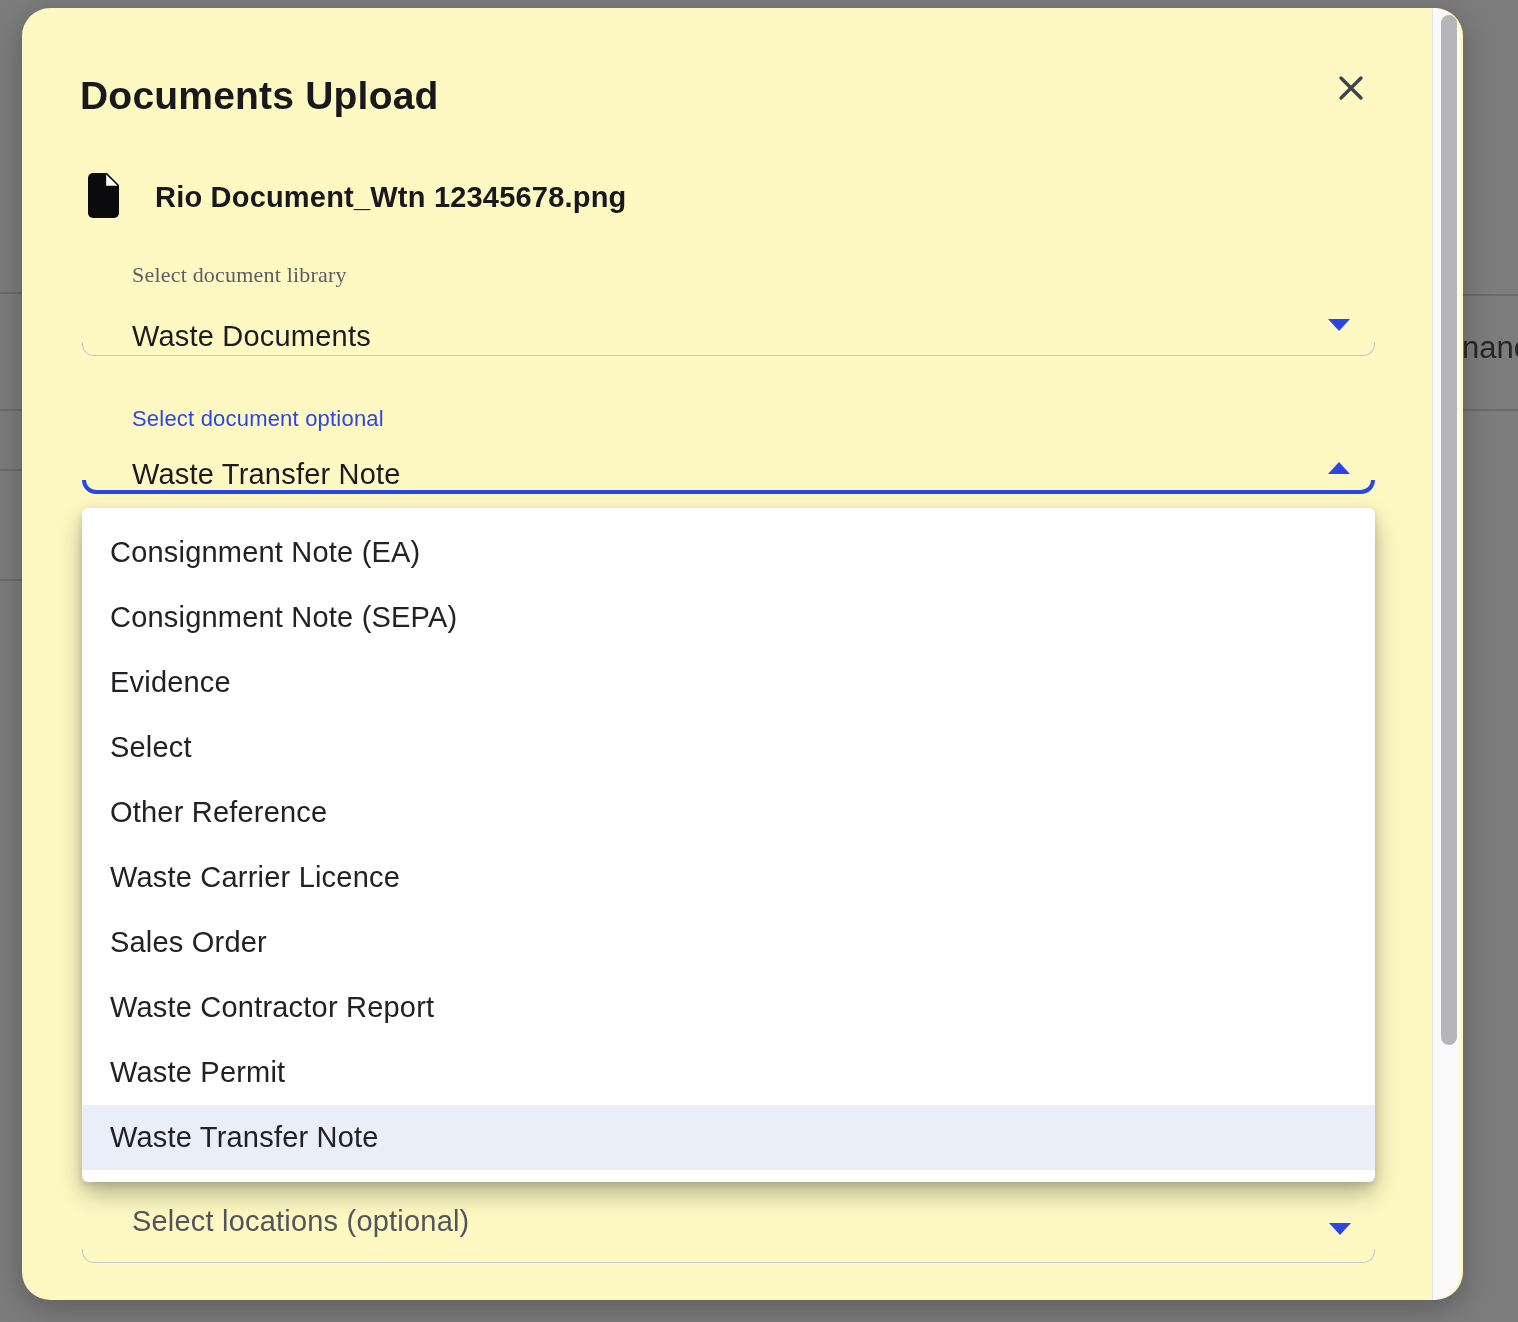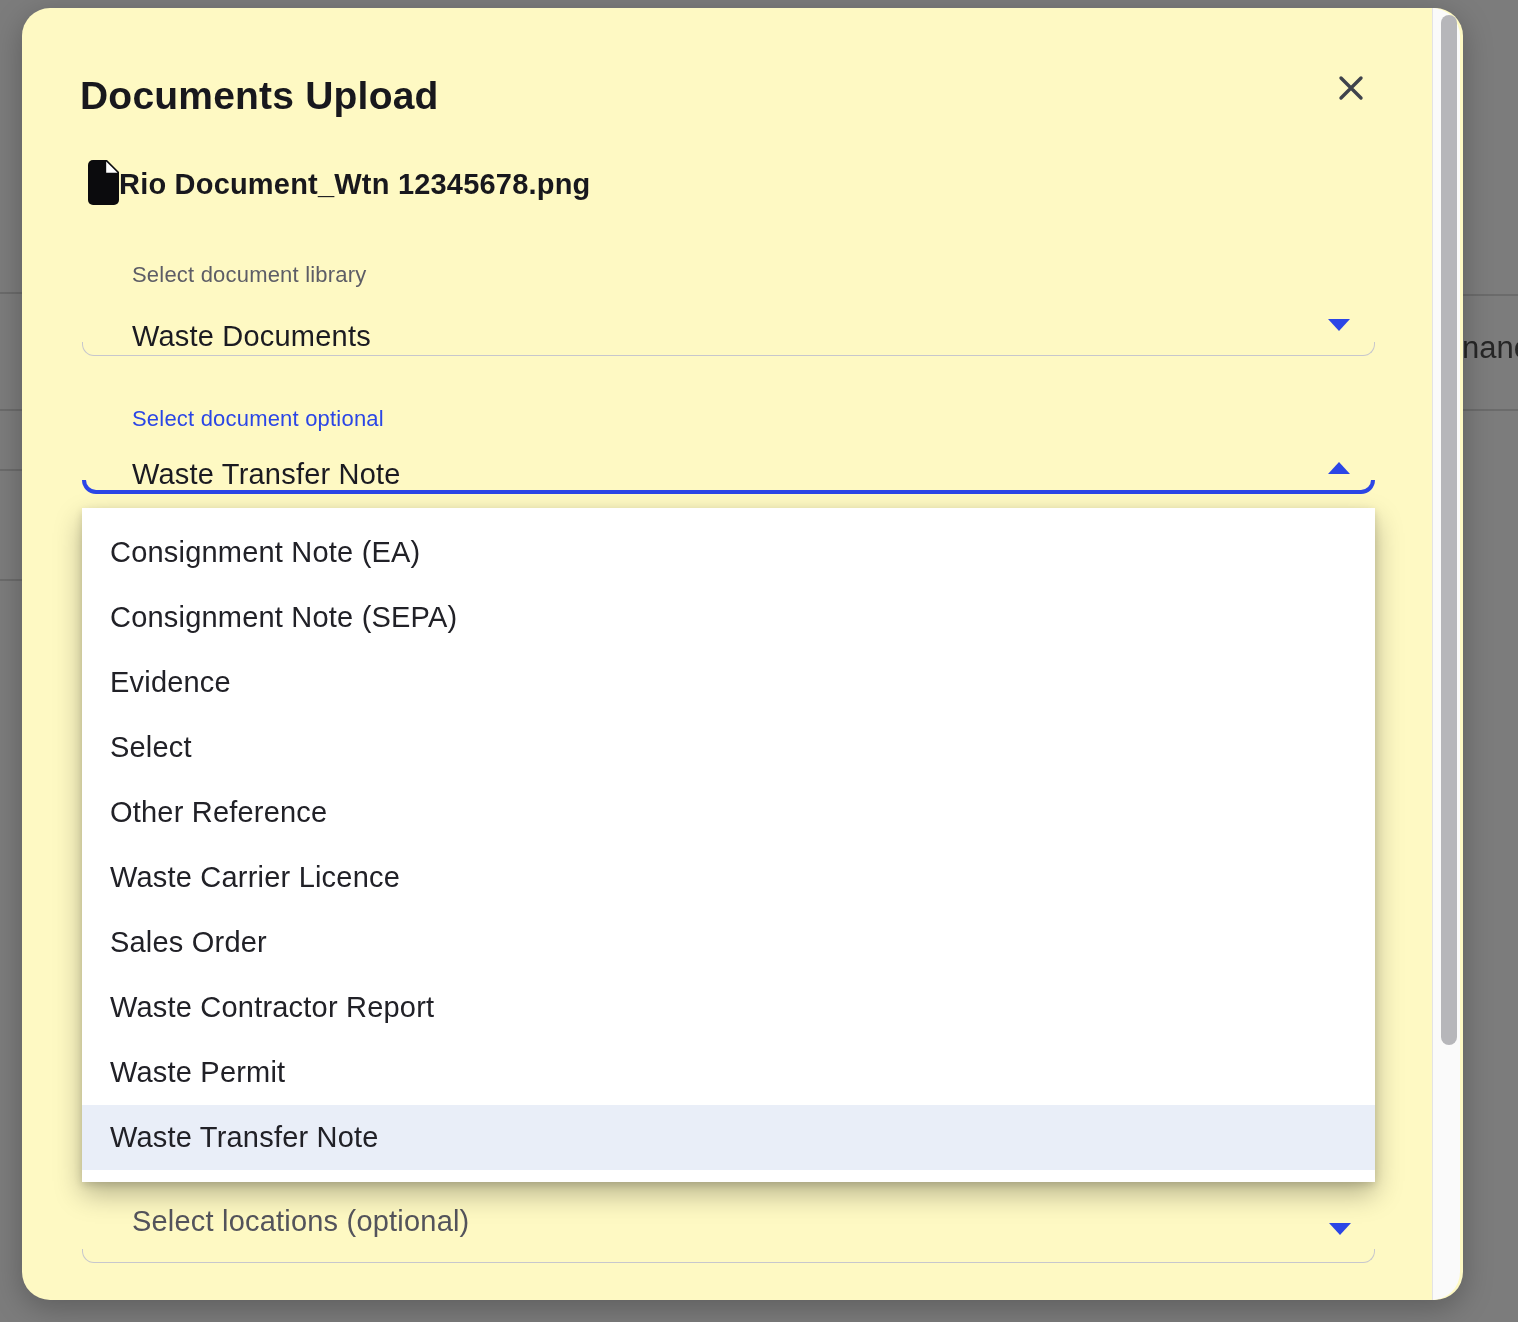--- a/index.html
+++ b/index.html
@@ -41,21 +41,21 @@
     position:absolute;left:58px;top:66px;
     font-size:39px;font-weight:600;letter-spacing:.2px;color:var(--text-dark);
   }
   .close-btn{
     position:absolute;left:1305px;top:56px;width:48px;height:48px;
     border:none;background:transparent;cursor:pointer;
     display:flex;align-items:center;justify-content:center;
   }
   .close-btn svg{display:block;}
   
-  .file-row{position:absolute;left:66px;top:152px;display:flex;align-items:center;}
+  .file-row{position:absolute;left:66px;top:165px;display:flex;align-items:center;gap:36px;}
   .file-icon{width:31px;height:45px;flex:0 0 auto;}
   .file-name{font-size:29px;font-weight:600;color:var(--text-dark);letter-spacing:.2px;}
   
   .field-label-sm{position:absolute;left:110px;font-size:22px;color:var(--text-gray);letter-spacing:.2px;}
   .field-label-sm.blue{color:var(--accent-blue);}
   .field-value{position:absolute;left:110px;font-size:29px;color:#1b1b21;letter-spacing:.2px;}
   .field-value.placeholder{color:#54545c;}
   .underline{
     position:absolute;left:60px;width:1293px;height:14px;
     border-left:1px solid var(--underline-gray);
@@ -68,21 +68,21 @@
     border-right:4px solid var(--accent-blue);
     border-bottom:4px solid var(--accent-blue);
     border-bottom-left-radius:14px;border-bottom-right-radius:14px;
   }
   .tri{position:absolute;width:0;height:0;border-left:11px solid transparent;border-right:11px solid transparent;}
   .tri.down{border-top:12px solid var(--accent-blue);}
   .tri.up{border-bottom:12px solid var(--accent-blue);}
   
   .dropdown-panel{
     position:absolute;left:60px;top:500px;width:1293px;height:674px;
-    background:#fff;border-radius:0;
+    background:#fff;border-radius:6px;
     box-shadow:0 12px 26px rgba(0,0,0,.28),0 3px 8px rgba(0,0,0,.14);
     padding:12px 0;overflow:hidden;z-index:5;
   }
   .dropdown-item{
     height:65px;display:flex;align-items:center;padding-left:28px;
     font-size:29px;color:#212127;letter-spacing:.2px;cursor:pointer;
   }
   .dropdown-item.selected{background:var(--selected-row);}
   
   .scrollbar-track{
@@ -121,21 +121,21 @@
   <div class="file-row">
     <span>
       <svg class="file-icon" viewBox="0 0 31 45">
         <path d="M5 0 h14 l12 12 v28 a5 5 0 0 1 -5 5 H5 a5 5 0 0 1 -5 -5 V5 a5 5 0 0 1 5 -5 z" fill="#0b0b0d"></path>
         <path d="M18.2 1.5 L29.5 12.8 L18.2 12.8 Z" fill="#ffffff"></path>
       </svg>
     </span>
     <span class="file-name">Rio Document_Wtn 12345678.png</span>
   </div>
 
-  <span class="field-label-sm" style="top:254px;">Select document library</span>
+  <span class="field-label-sm" style="top:254px;font-family:Liberation Serif, serif;">Select document library</span>
   <span class="field-value" style="top:312px;">Waste Documents</span>
   <div class="underline" style="top:334px;"></div>
   <span class="tri down" style="left:1306px;top:311px;"></span>
 
   <span class="field-label-sm blue" style="top:398px;">Select document optional</span>
   <span class="field-value" style="top:450px;">Waste Transfer Note</span>
   <div class="underline focused" style="top:472px;"></div>
   <span class="tri up" style="left:1306px;top:454px;"></span>
 
   <div class="dropdown-panel">

